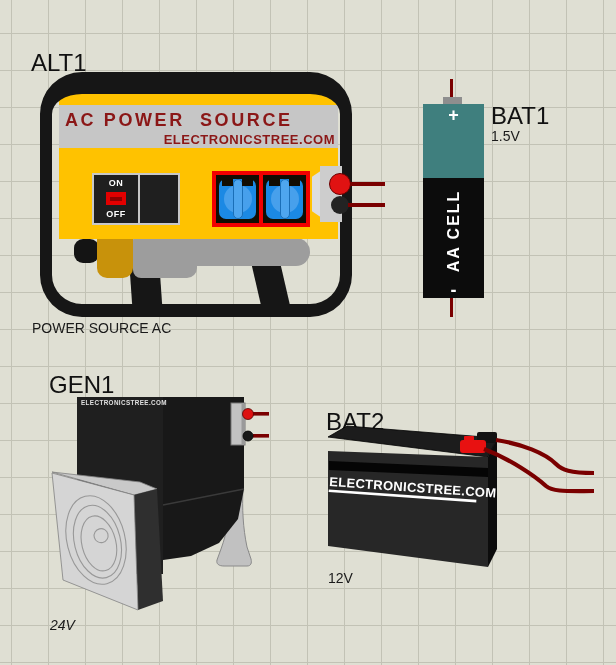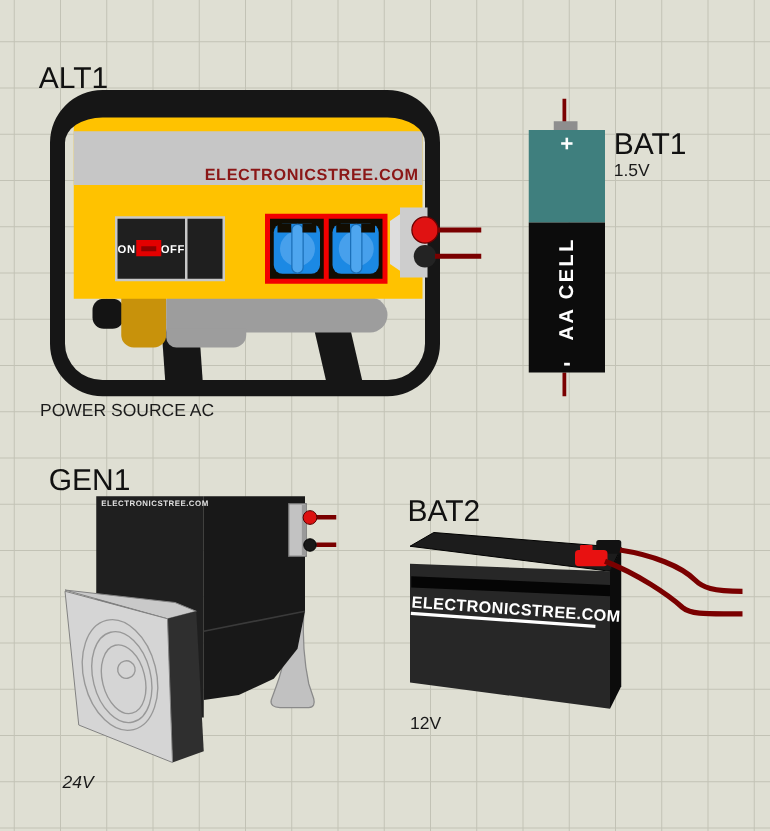--- a/index.html
+++ b/index.html
@@ -28,21 +28,21 @@
   .alt-muffler-tab { left:133px; top:263px; width:64px; height:15px; background:#9D9D9D; border-radius:0 0 10px 8px; }
   .alt-body { left:59px; top:92px; width:279px; height:147px; background:#FFC200; }
   .alt-band { left:59px; top:105px; width:279px; height:43px; background:#C6C6C6; }
   .alt-title { position:absolute; left:6px; top:5px; font-size:18px; font-weight:bold; letter-spacing:2.6px; color:#8B1717; white-space:pre; }
   .alt-brand { position:absolute; right:3px; bottom:1px; font-size:13px; font-weight:bold; letter-spacing:.5px; color:#8B1717; }
   .alt-frame { left:40px; top:72px; width:312px; height:245px;
     border:12px solid #161616; border-top-width:22px; border-bottom-width:13px;
     border-radius:42px; pointer-events:none; }
   .alt-ctrl { left:92px; top:173px; width:88px; height:52px; background:#C8C8C8; padding:2px; display:flex; gap:2px; }
   .alt-ctrl-cell { background:#1F1F1F; height:100%; }
-  .cell-switch { flex:1; display:flex; align-items:center; justify-content:space-between; padding:3px 0 4px 0; }
+  .cell-switch { flex:1; display:flex; flex-direction:column; align-items:center; justify-content:space-between; padding:3px 0 4px 0; }
   .cell-blank { width:38px; }
   .sw-text { font-size:9px; font-weight:bold; color:#FFF; letter-spacing:.5px; }
   .sw-red { width:20px; height:13px; background:#E30000; position:relative; }
   .sw-red::after { content:""; position:absolute; left:4px; top:5px; width:12px; height:4px; background:#8F0000; }
   .alt-sockets { left:212px; top:171px; width:98px; height:56px; background:#F20000; padding:4px; display:flex; gap:4px; }
   .socket { flex:1; background:#120D02; position:relative; }
   .socket-blue { position:absolute; left:3px; right:3px; top:4px; bottom:4px; background:#1B89E4; border-radius:7px; }
   .socket-circle { position:absolute; left:50%; top:50%; transform:translate(-50%,-50%); width:28px; height:28px; border-radius:50%; background:#47A0EC; }
   .socket-pill { position:absolute; left:50%; transform:translateX(-50%); top:4px; bottom:4px; width:10px; background:#4EA6EF; border:1px solid #1A6FB8; border-radius:5px; }
   .notch { position:absolute; width:11px; height:7px; background:#120D02; top:4px; }
@@ -60,21 +60,21 @@
   .bat1-bot { width:100%; height:120px; background:#0C0C0C; position:relative; }
   .bat1-cell-text { position:absolute; left:50%; top:44%; transform:translate(-50%,-50%) rotate(-90deg); color:#FFF; font-size:16px; font-weight:bold; letter-spacing:2px; white-space:nowrap; }
   .bat1-minus { position:absolute; left:0; right:0; bottom:2px; text-align:center; color:#FFF; font-size:18px; font-weight:bold; line-height:12px; }
   .bat1-nub { left:443px; top:97px; width:19px; height:8px; background:#8E8E8E; }
 </style>
 </head>
 <body>
 
 <div id="canvas">
 
-  <div class="ref-label" style="left:39px; top:371px;">GEN1</div>
+  <div class="ref-label" style="left:49px; top:371px;">GEN1</div>
   <svg class="abs" style="left:45px; top:392px;" width="235" height="228" viewBox="45 392 235 228">
 
     <path d="M231,487 C231,511 227,533 221,549 L217,560 C216,564 219,566 224,566 L247,566 C251,566 252,563 251,559 L247,547 C243,528 242,508 243,489 Z" fill="#C1C1C1" stroke="#8A8A8A" stroke-width="1"></path>
 
     <rect x="77" y="397" width="86" height="177" fill="#1F1F1F"></rect>
     <polygon points="163,397 244,397 244,489 238,519 219,543 191,556 163,560" fill="#181818"></polygon>
     <path d="M163,505 L244,489" stroke="#3A3A3A" stroke-width="1.4" fill="none"></path>
     <text x="81" y="404.5" font-size="6.3" font-weight="bold" letter-spacing="0.4" fill="#E0E0E0">ELECTRONICSTREE.COM</text>
 
     <rect x="231" y="403" width="14" height="42" fill="#C2C2C2" stroke="#777777" stroke-width="1"></rect>
@@ -89,21 +89,21 @@
     <polygon points="52,473 134,495 138,610 63,580" fill="#D5D5D5" stroke="#828282" stroke-width="0.8"></polygon>
     <g transform="rotate(-14 96 540)" stroke="#989898" stroke-width="1.1" fill="none">
       <ellipse cx="96" cy="540" rx="29" ry="45"></ellipse>
       <ellipse cx="97" cy="542" rx="23" ry="37"></ellipse>
       <ellipse cx="98" cy="544" rx="17" ry="28"></ellipse>
       <circle cx="102" cy="537" r="7"></circle>
     </g>
   </svg>
   <div class="val-label" style="left:50px; top:617px;font-style:italic;">24V</div>
 
-  <div class="ref-label" style="left:326px; top:396px;">BAT2</div>
+  <div class="ref-label" style="left:326px; top:408px;">BAT2</div>
   <svg class="abs" style="left:322px; top:424px;" width="280" height="150" viewBox="322 424 280 150">
     <polygon points="328,437 347,426 497,438 488,457" fill="#1C1C1C" stroke="#000000" stroke-width="0.8"></polygon>
     <polygon points="488,457 497,438 497,549 488,567" fill="#0C0C0C"></polygon>
     <polygon points="328,451 488,457 488,567 328,546" fill="#272727"></polygon>
     <polygon points="329,461 488,468 488,477 329,470" fill="#050505"></polygon>
     <g transform="rotate(4 330 472)">
       <text x="330" y="486" font-size="13" font-weight="bold" letter-spacing="0.3" fill="#FFFFFF">ELECTRONICSTREE.COM</text>
       <rect x="330" y="489.5" width="148" height="2.6" fill="#FFFFFF"></rect>
     </g>
     <rect x="477" y="432" width="20" height="11" rx="2" fill="#121212"></rect>
@@ -116,20 +116,21 @@
 
   <div>
     <div class="abs alt-leg leg-l"></div>
     <div class="abs alt-leg leg-r"></div>
     <div class="abs alt-engine-blob"></div>
     <div class="abs alt-engine"></div>
     <div class="abs alt-muffler"></div>
     <div class="abs alt-muffler-tab"></div>
     <div class="abs alt-body"></div>
     <div class="abs alt-band">
+      <div class="alt-title">AC POWER  SOURCE</div>
       <div class="alt-brand">ELECTRONICSTREE.COM</div>
     </div>
     <div class="abs alt-ctrl">
       <div class="alt-ctrl-cell cell-switch">
         <span class="sw-text">ON</span>
         <span class="sw-red"></span>
         <span class="sw-text">OFF</span>
       </div>
       <div class="alt-ctrl-cell cell-blank"></div>
     </div>

